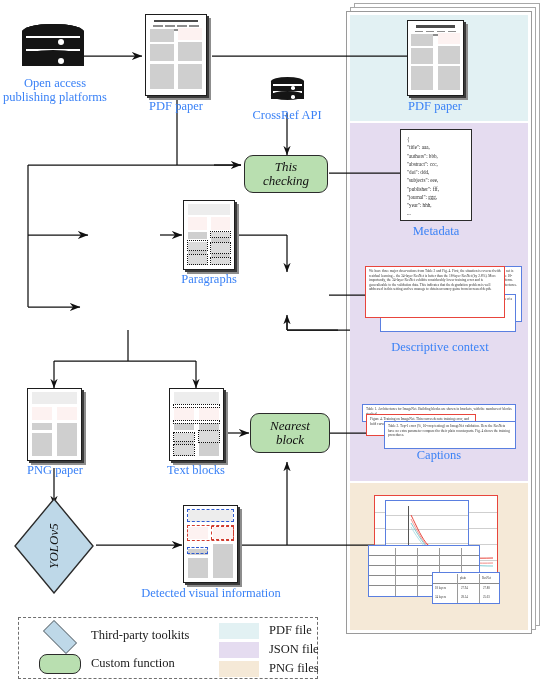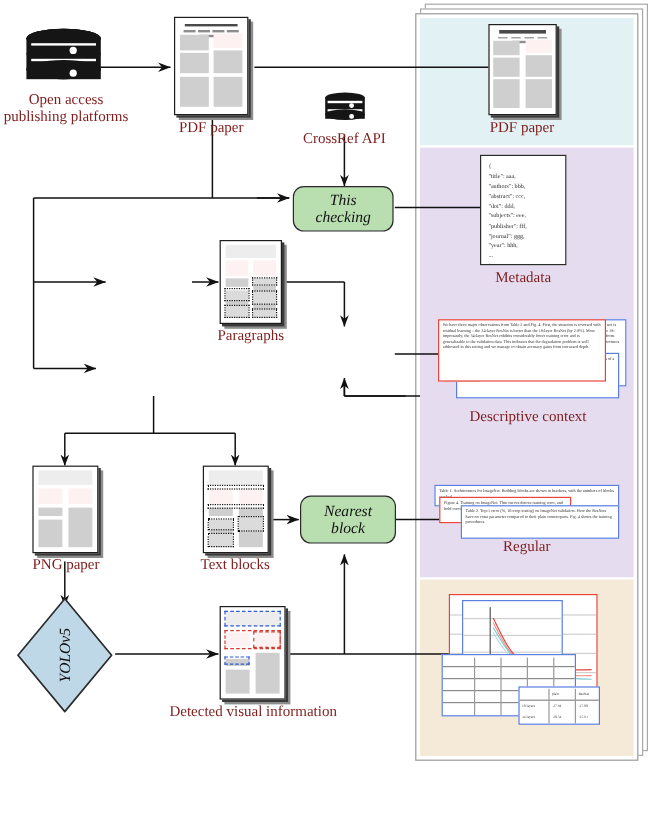--- a/index.html
+++ b/index.html
@@ -1,21 +1,21 @@
 <!DOCTYPE html>
 <html><head>
 <meta charset="utf-8">
 <style>
   html,body{margin:0;padding:0;background:#ffffff;}
   body{width:542px;height:685px;position:relative;overflow:hidden;
        font-family:"Liberation Serif","DejaVu Serif",serif;color:#111;}
   #root{position:absolute;left:0;top:0;width:542px;height:685px;}
   svg#wires{position:absolute;left:0;top:0;width:542px;height:685px;pointer-events:none;}
 
-  .lbl{position:absolute;text-align:center;font-size:12.5px;line-height:1.12;color:#7f1d1d;
+  .lbl{position:absolute;text-align:center;font-size:12.5px;line-height:1.12;color:#3b82f6;
        font-family:"Liberation Serif","DejaVu Serif",serif;}
 
   
   .stack{position:absolute;background:#ffffff;border:1px solid #9a9a9a;box-sizing:border-box;}
   .panel{position:absolute;box-sizing:border-box;}
 
   
   .proc{position:absolute;box-sizing:border-box;background:#b9dfb0;border:1.4px solid #2b2b2b;
         border-radius:9px;display:flex;align-items:center;justify-content:center;text-align:center;
         font-style:italic;font-size:13px;line-height:1.08;color:#111;
@@ -334,21 +334,21 @@
 
   <div class="snip b" style="left:362px;top:404px;width:154px;height:18px;">
     <span>Table 1. Architectures for ImageNet. Building blocks are shown in brackets, with the numbers of blocks stacked.</span>
   </div>
   <div class="snip r" style="left:366px;top:414px;width:110px;height:22px;">
     <span>Figure 4. Training on ImageNet. Thin curves denote training error, and bold curves denote validation error.</span>
   </div>
   <div class="snip b" style="left:384px;top:421px;width:132px;height:28px;">
     <span>Table 2. Top-1 error (%, 10-crop testing) on ImageNet validation. Here the ResNets have no extra parameter compared to their plain counterparts. Fig. 4 shows the training procedures.</span>
   </div>
-  <div class="lbl" style="left:389px;top:448px;width:100px;">Regular</div>
+  <div class="lbl" style="left:389px;top:448px;width:100px;">Captions</div>
 
   <div class="vcard r" style="left:374px;top:495px;width:124px;height:90px;">
     <div class="gl" style="top:16px;"></div>
       <div class="gl" style="top:32px;"></div>
     <div class="gl" style="top:48px;"></div>
       <div class="gl" style="top:64px;"></div>
     <div class="axl" style="left:30px;top:6px;width:1px;height:78px;"></div>
     <div class="axl" style="left:30px;top:83px;width:90px;height:1px;"></div>
     <svg viewBox="0 0 124 90" width="124" height="90" style="position:absolute;left:0;top:0;">
       <path d="M33,20 C42,30 48,42 56,50 C66,60 84,63 118,62" stroke="#e8453c" fill="none" stroke-width="1"></path>
@@ -393,14 +393,32 @@
     <div class="mini" style="left:49px;top:3px;">ResNet</div>
     <div class="mini" style="left:2px;top:13px;">18 layers</div>
     <div class="mini" style="left:2px;top:22px;">34 layers</div>
     <div class="mini" style="left:28px;top:13px;">27.94</div>
     <div class="mini" style="left:50px;top:13px;">27.88</div>
     <div class="mini" style="left:28px;top:22px;">28.54</div>
     <div class="mini" style="left:50px;top:22px;">25.03</div>
   </div>
 
 
+  <div class="legend" style="left:18px;top:617px;width:300px;height:62px;">
+    <div class="lgdia" style="left:18px;top:8px;width:46px;height:22px;">
+      <span></span>
+    </div>
+    <div class="lgtxt" style="left:72px;top:10px;">Third-party toolkits</div>
+
+    <div class="lgproc" style="left:20px;top:36px;width:42px;height:20px;"></div>
+    <div class="lgtxt" style="left:72px;top:38px;">Custom function</div>
+
+    <div class="swatch" style="left:200px;top:5px;width:40px;height:16px;background:#e2f1f3;"></div>
+    <div class="lgtxt" style="left:250px;top:5px;">PDF file</div>
+
+    <div class="swatch" style="left:200px;top:24px;width:40px;height:16px;background:#e5dcf0;"></div>
+    <div class="lgtxt" style="left:250px;top:24px;">JSON file</div>
+
+    <div class="swatch" style="left:200px;top:43px;width:40px;height:16px;background:#f5e9d7;"></div>
+    <div class="lgtxt" style="left:250px;top:43px;">PNG files</div>
+  </div>
 
 </div>
 
 </body></html>

